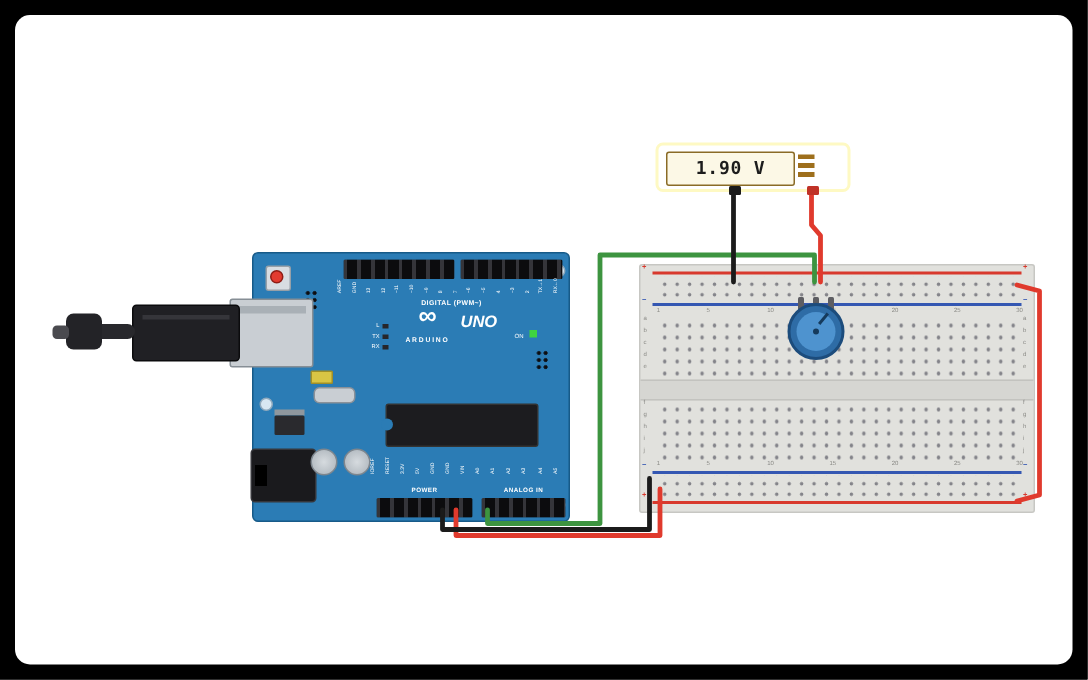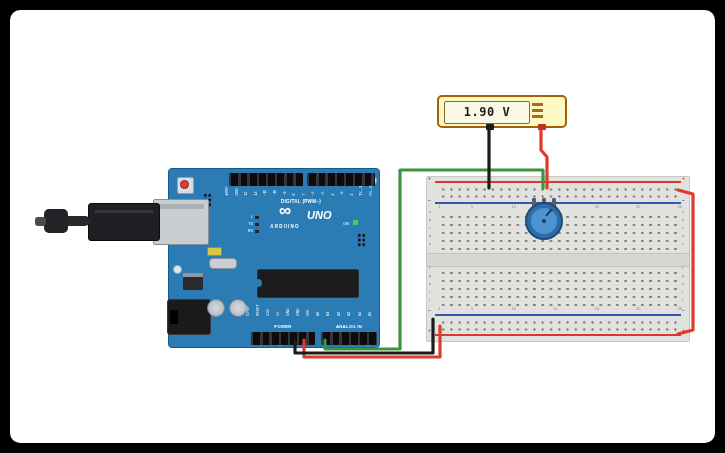--- a/index.html
+++ b/index.html
@@ -31,22 +31,22 @@
                    transform:rotate(-90deg);white-space:nowrap;}
   .cap-label{color:#fff;font-weight:bold;font-size:4.6px;letter-spacing:.3px;text-align:center;line-height:5px;}
   .ledrow{display:flex;align-items:center;margin-bottom:3px;}
   .ledlbl{font-size:3.8px;color:#fff;width:8px;text-align:right;line-height:4px;}
   .leddot{width:4px;height:3px;background:#26262b;margin-left:2px;}
   .screw{width:7px;height:7px;border-radius:50%;background:#d8e7f2;border:1px solid #8fa9bd;}
   .icsp{background-image:radial-gradient(circle,#0d0d10 1.2px,rgba(0,0,0,0) 1.5px);
         background-size:4.5px 4.7px;}
 
   
-  .multimeter{left:437px;top:95px;width:130px;height:33px;background:#fef9c3;
-              border:2px solid #a16207;border-radius:5px;box-sizing:border-box;z-index:6;}
+  .multimeter{left:437px;top:95px;width:130px;height:33px;background:#ffffff;
+              border:2px solid #fef9c3;border-radius:5px;box-sizing:border-box;z-index:6;}
   .mdisplay{left:5px;top:4px;width:84px;height:21px;background:#fcf8e6;border:1px solid #8a6b26;
             border-radius:2px;text-align:center;line-height:21px;font-family:"DejaVu Sans Mono",monospace;
             font-size:12px;font-weight:bold;color:#1c1c1c;letter-spacing:.5px;}
   .mode{left:93px;top:6px;width:11px;height:17px;
         background:repeating-linear-gradient(180deg,#9e6f1c 0 3px,rgba(0,0,0,0) 3px 6px);}
 
   
   .pot{left:524px;top:196px;width:40px;height:44px;z-index:4;}
   .potleg{width:4px;height:12px;background:#5d5d62;border-radius:1px;}
 

